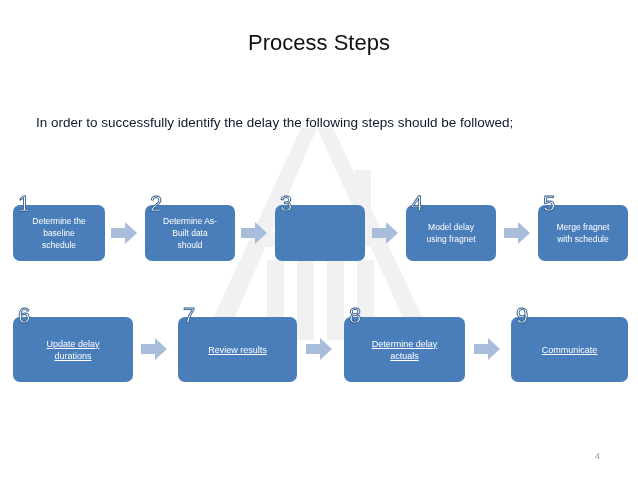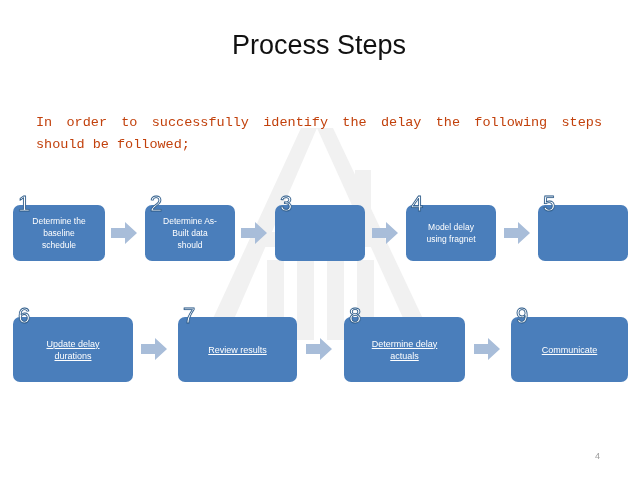--- a/index.html
+++ b/index.html
@@ -29,39 +29,38 @@
     pointer-events: none;
   }
 
   
   #title {
     position: absolute;
     left: 0;
     top: 30px;
     width: 638px;
     text-align: center;
-    font-size: 27px;
+    font-size: 22px;
     font-weight: 400;
     color: #111111;
     letter-spacing: 0px;
     font-family: "Liberation Sans", sans-serif;
   }
 
   
   #intro {
     position: absolute;
     left: 36px;
     top: 112px;
     width: 566px;
     font-size: 13.5px;
     line-height: 22px;
-    color: #c2410c;
+    color: #0f172a;
     text-align: justify;
     text-justify: inter-word;
-    font-family: Liberation Mono, monospace;
   }
 
   
   #diagram {
     position: absolute;
     left: 0;
     top: 0;
     width: 638px;
     height: 479px;
   }
@@ -170,20 +169,21 @@
       <span class="step-num">4</span>
       <span class="step-label">Model delay using fragnet</span>
     </div>
 
     <svg class="arrow" style="left:504px; top:221px;" viewBox="0 0 26 24" xmlns="http://www.w3.org/2000/svg">
       <polygon points="0,7 14,7 14,1 26,12 14,23 14,17 0,17" fill="#a8bdd9"></polygon>
     </svg>
 
     <div class="step row1" style="left:538px; top:205px; width:90px; height:56px;">
       <span class="step-num">5</span>
+      <span class="step-label">Merge fragnet with schedule</span>
     </div>
 
     <div class="step row2" style="left:13px; top:317px; width:120px; height:65px;">
       <span class="step-num">6</span>
       <span class="step-label">Update delay durations</span>
     </div>
 
     <svg class="arrow" style="left:141px; top:337px;" viewBox="0 0 26 24" xmlns="http://www.w3.org/2000/svg">
       <polygon points="0,7 14,7 14,1 26,12 14,23 14,17 0,17" fill="#a8bdd9"></polygon>
     </svg>

